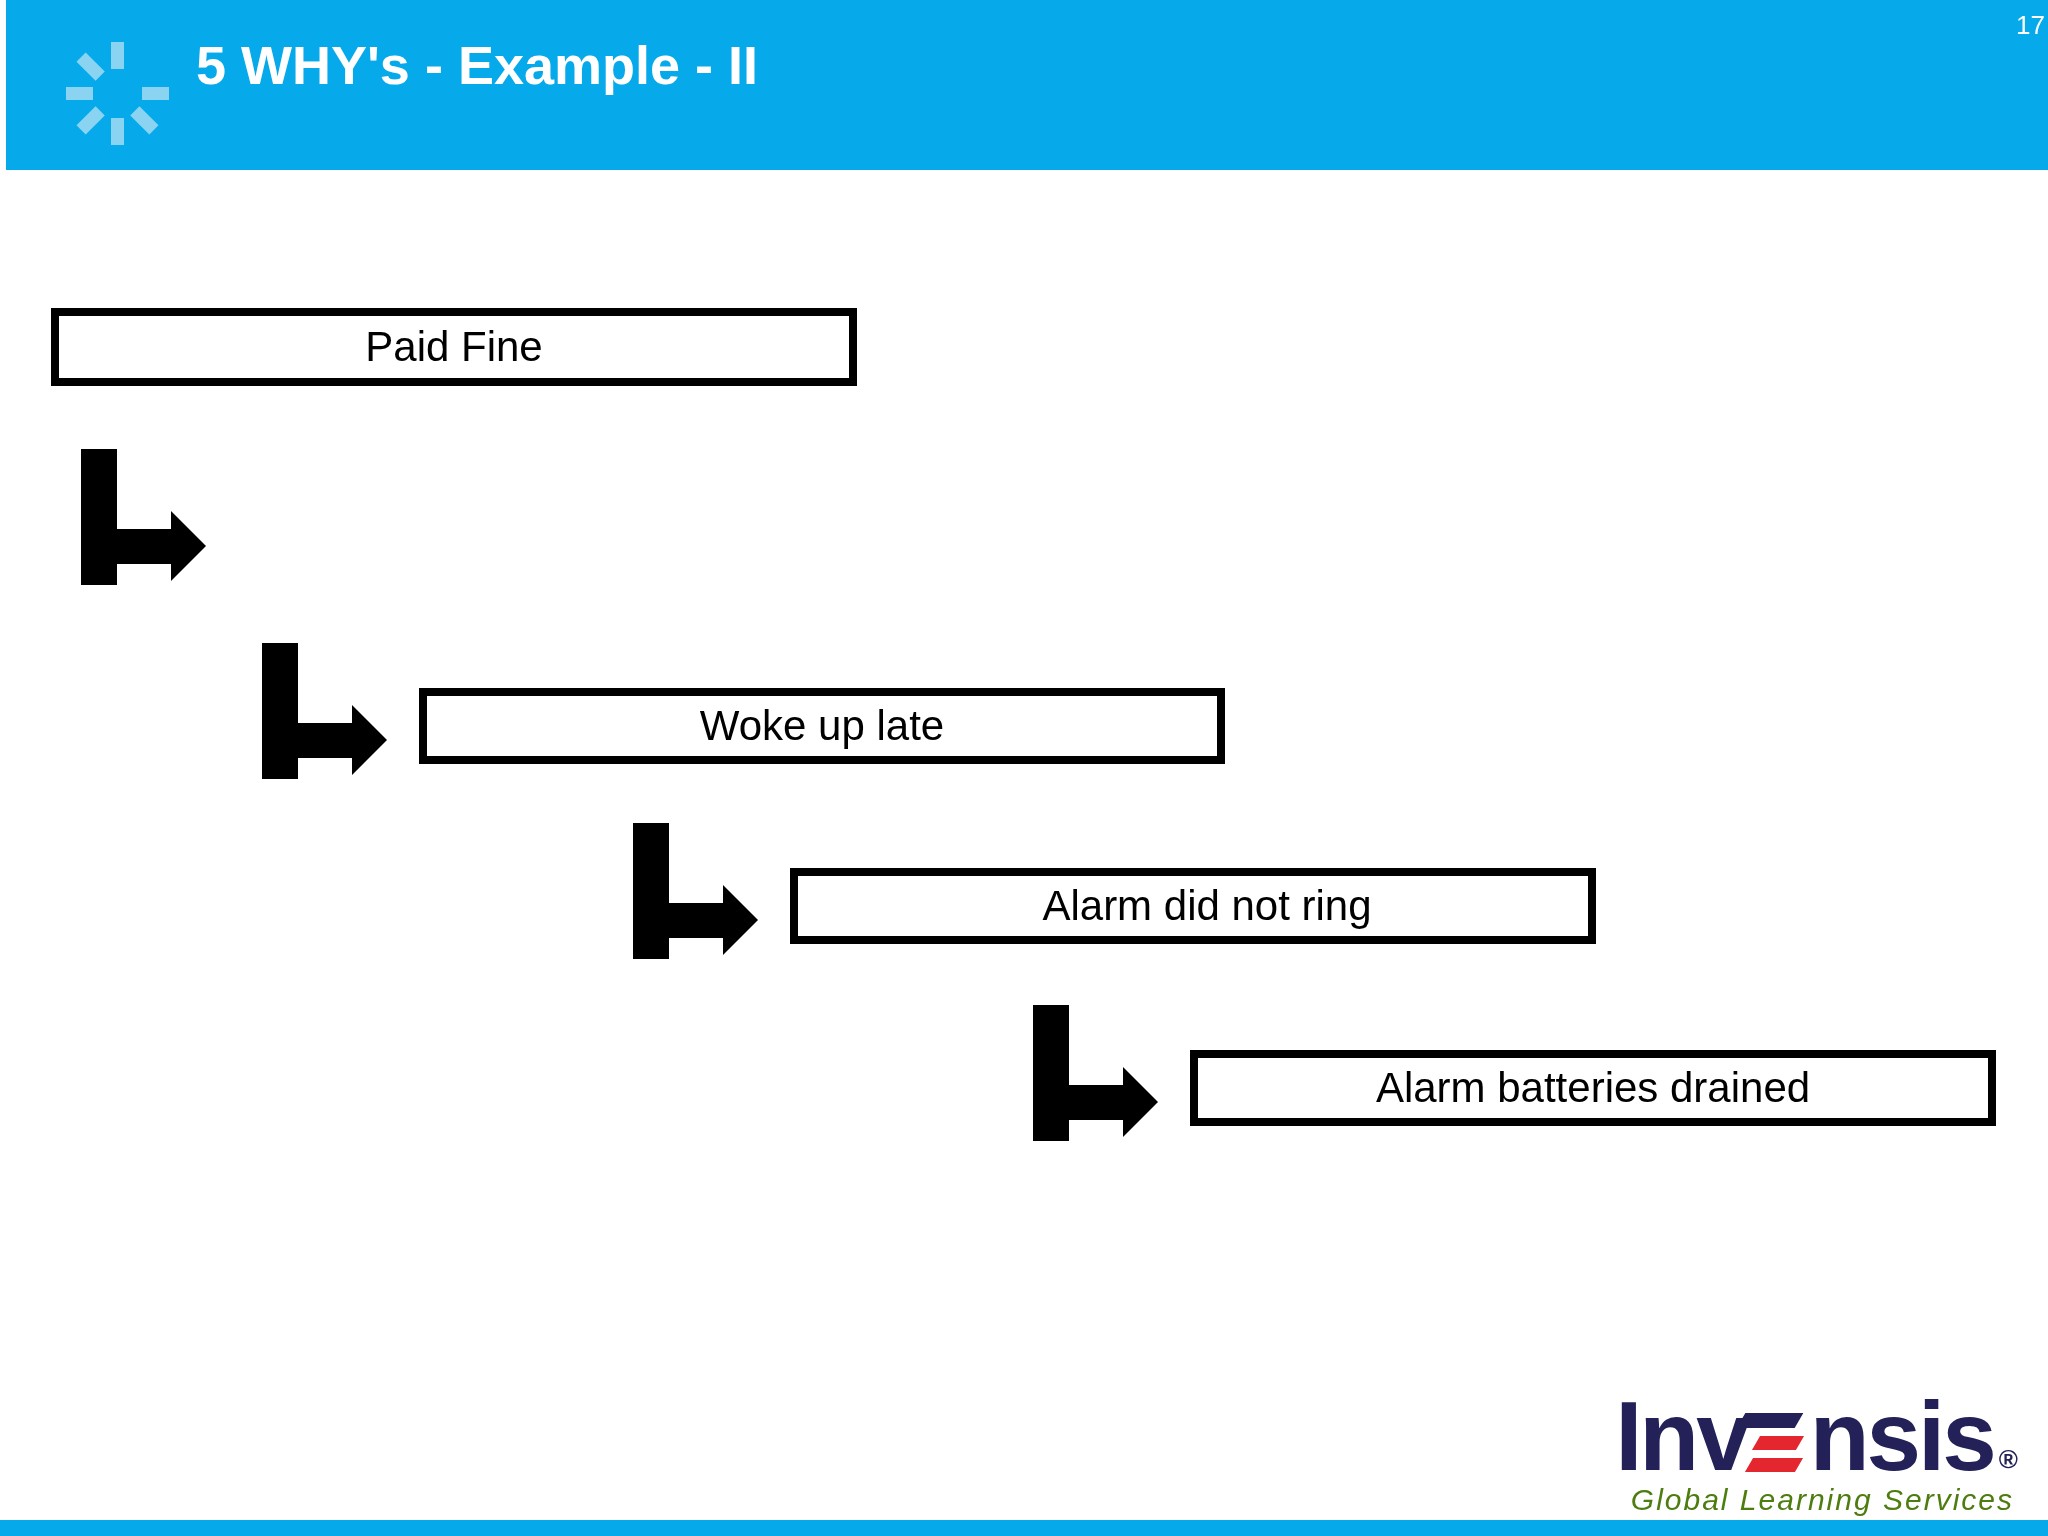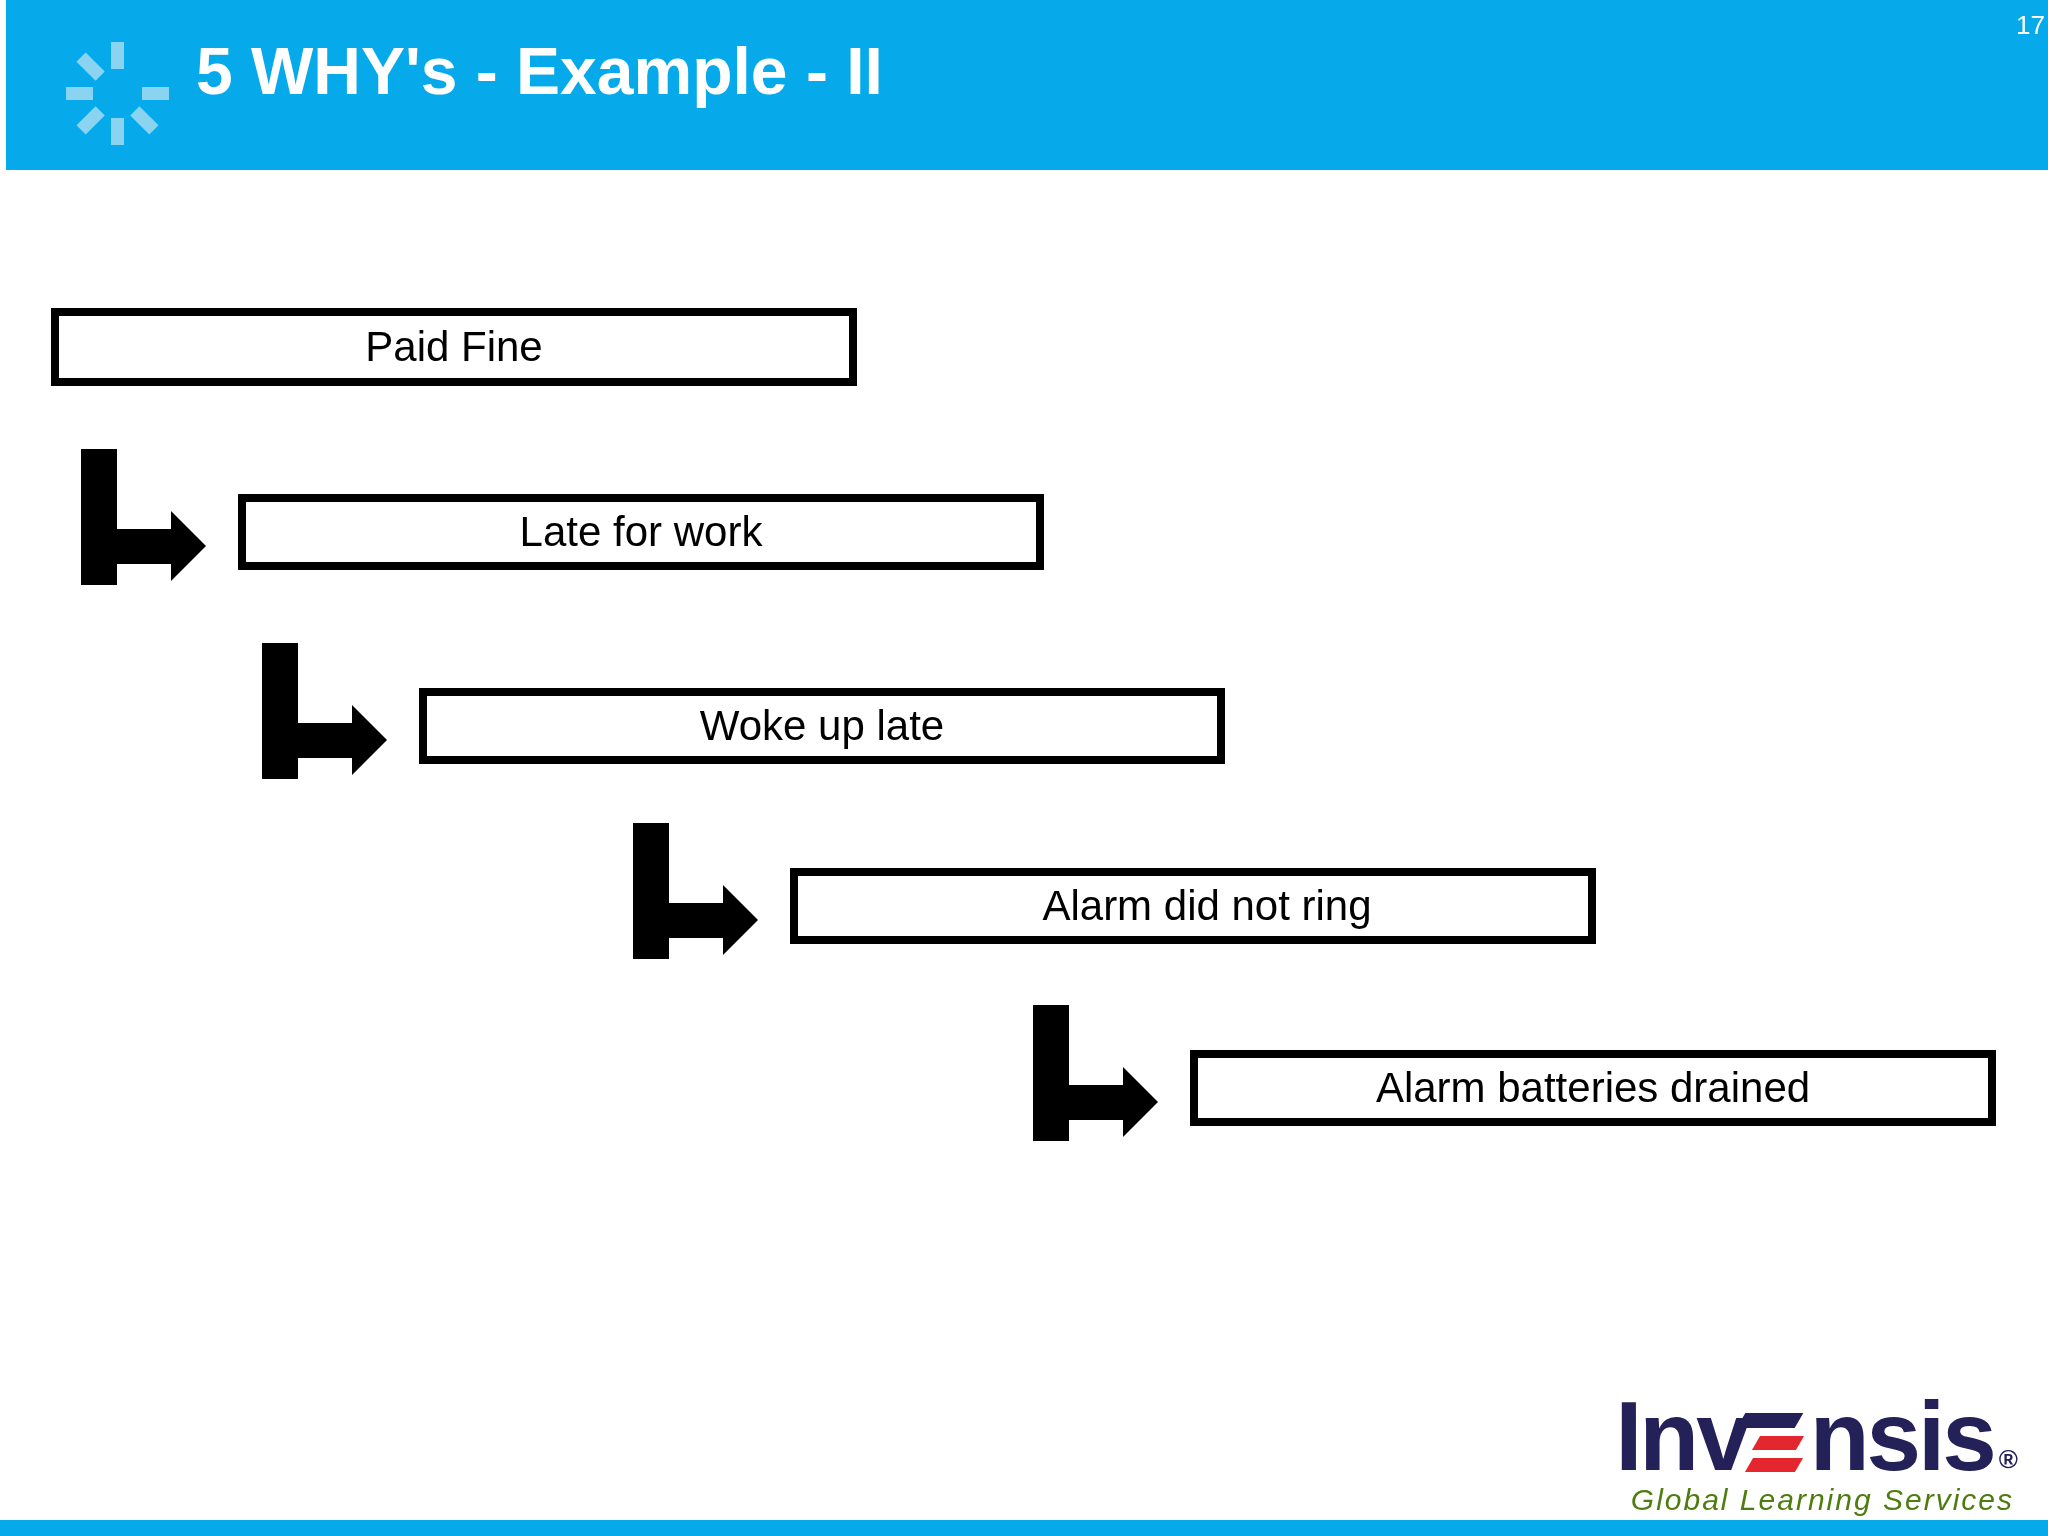--- a/index.html
+++ b/index.html
@@ -6,21 +6,21 @@
   .slide{
     position:relative;width:2048px;height:1536px;overflow:hidden;
     background:#ffffff;font-family:"Liberation Sans",sans-serif;
   }
 
   
   .header{position:absolute;left:6px;top:0;width:2042px;height:170px;background:#06A9EA;}
   .page-number{position:absolute;top:12px;right:3px;color:#ffffff;font-size:26px;line-height:1;}
   .slide-title{
     position:absolute;left:190px;top:38px;color:#ffffff;
-    font-size:66px;font-weight:bold;letter-spacing:0px;line-height:1;white-space:nowrap;
+    font-size:54px;font-weight:bold;letter-spacing:0px;line-height:1;white-space:nowrap;
   }
   
   .spinner{position:absolute;left:59px;top:41px;width:104px;height:104px;}
   .seg{
     position:absolute;left:50%;top:50%;width:13px;height:27px;
     margin:-13.5px 0 0 -6.5px;background:#8AD4F2;
   }
   .a0  {transform:rotate(0deg)   translateY(-38px);}
   .a90 {transform:rotate(90deg)  translateY(-38px);}
   .a135{transform:rotate(135deg) translateY(-38px);}
@@ -85,23 +85,20 @@
       <span class="seg a270"></span>
       <span class="seg a315"></span>
     </div>
     <div class="slide-title">5 WHY's - Example - II</div>
     <div class="page-number">17</div>
   </div>
 
   <div class="why-box box-1">
     <span>Paid Fine</span>
   </div>
-  <div class="why-box box-2">
-    <span>Late for work</span>
-  </div>
   <div class="why-box box-3">
     <span>Woke up late</span>
   </div>
   <div class="why-box box-4">
     <span>Alarm did not ring</span>
   </div>
   <div class="why-box box-5">
     <span>Alarm batteries drained</span>
   </div>
 

